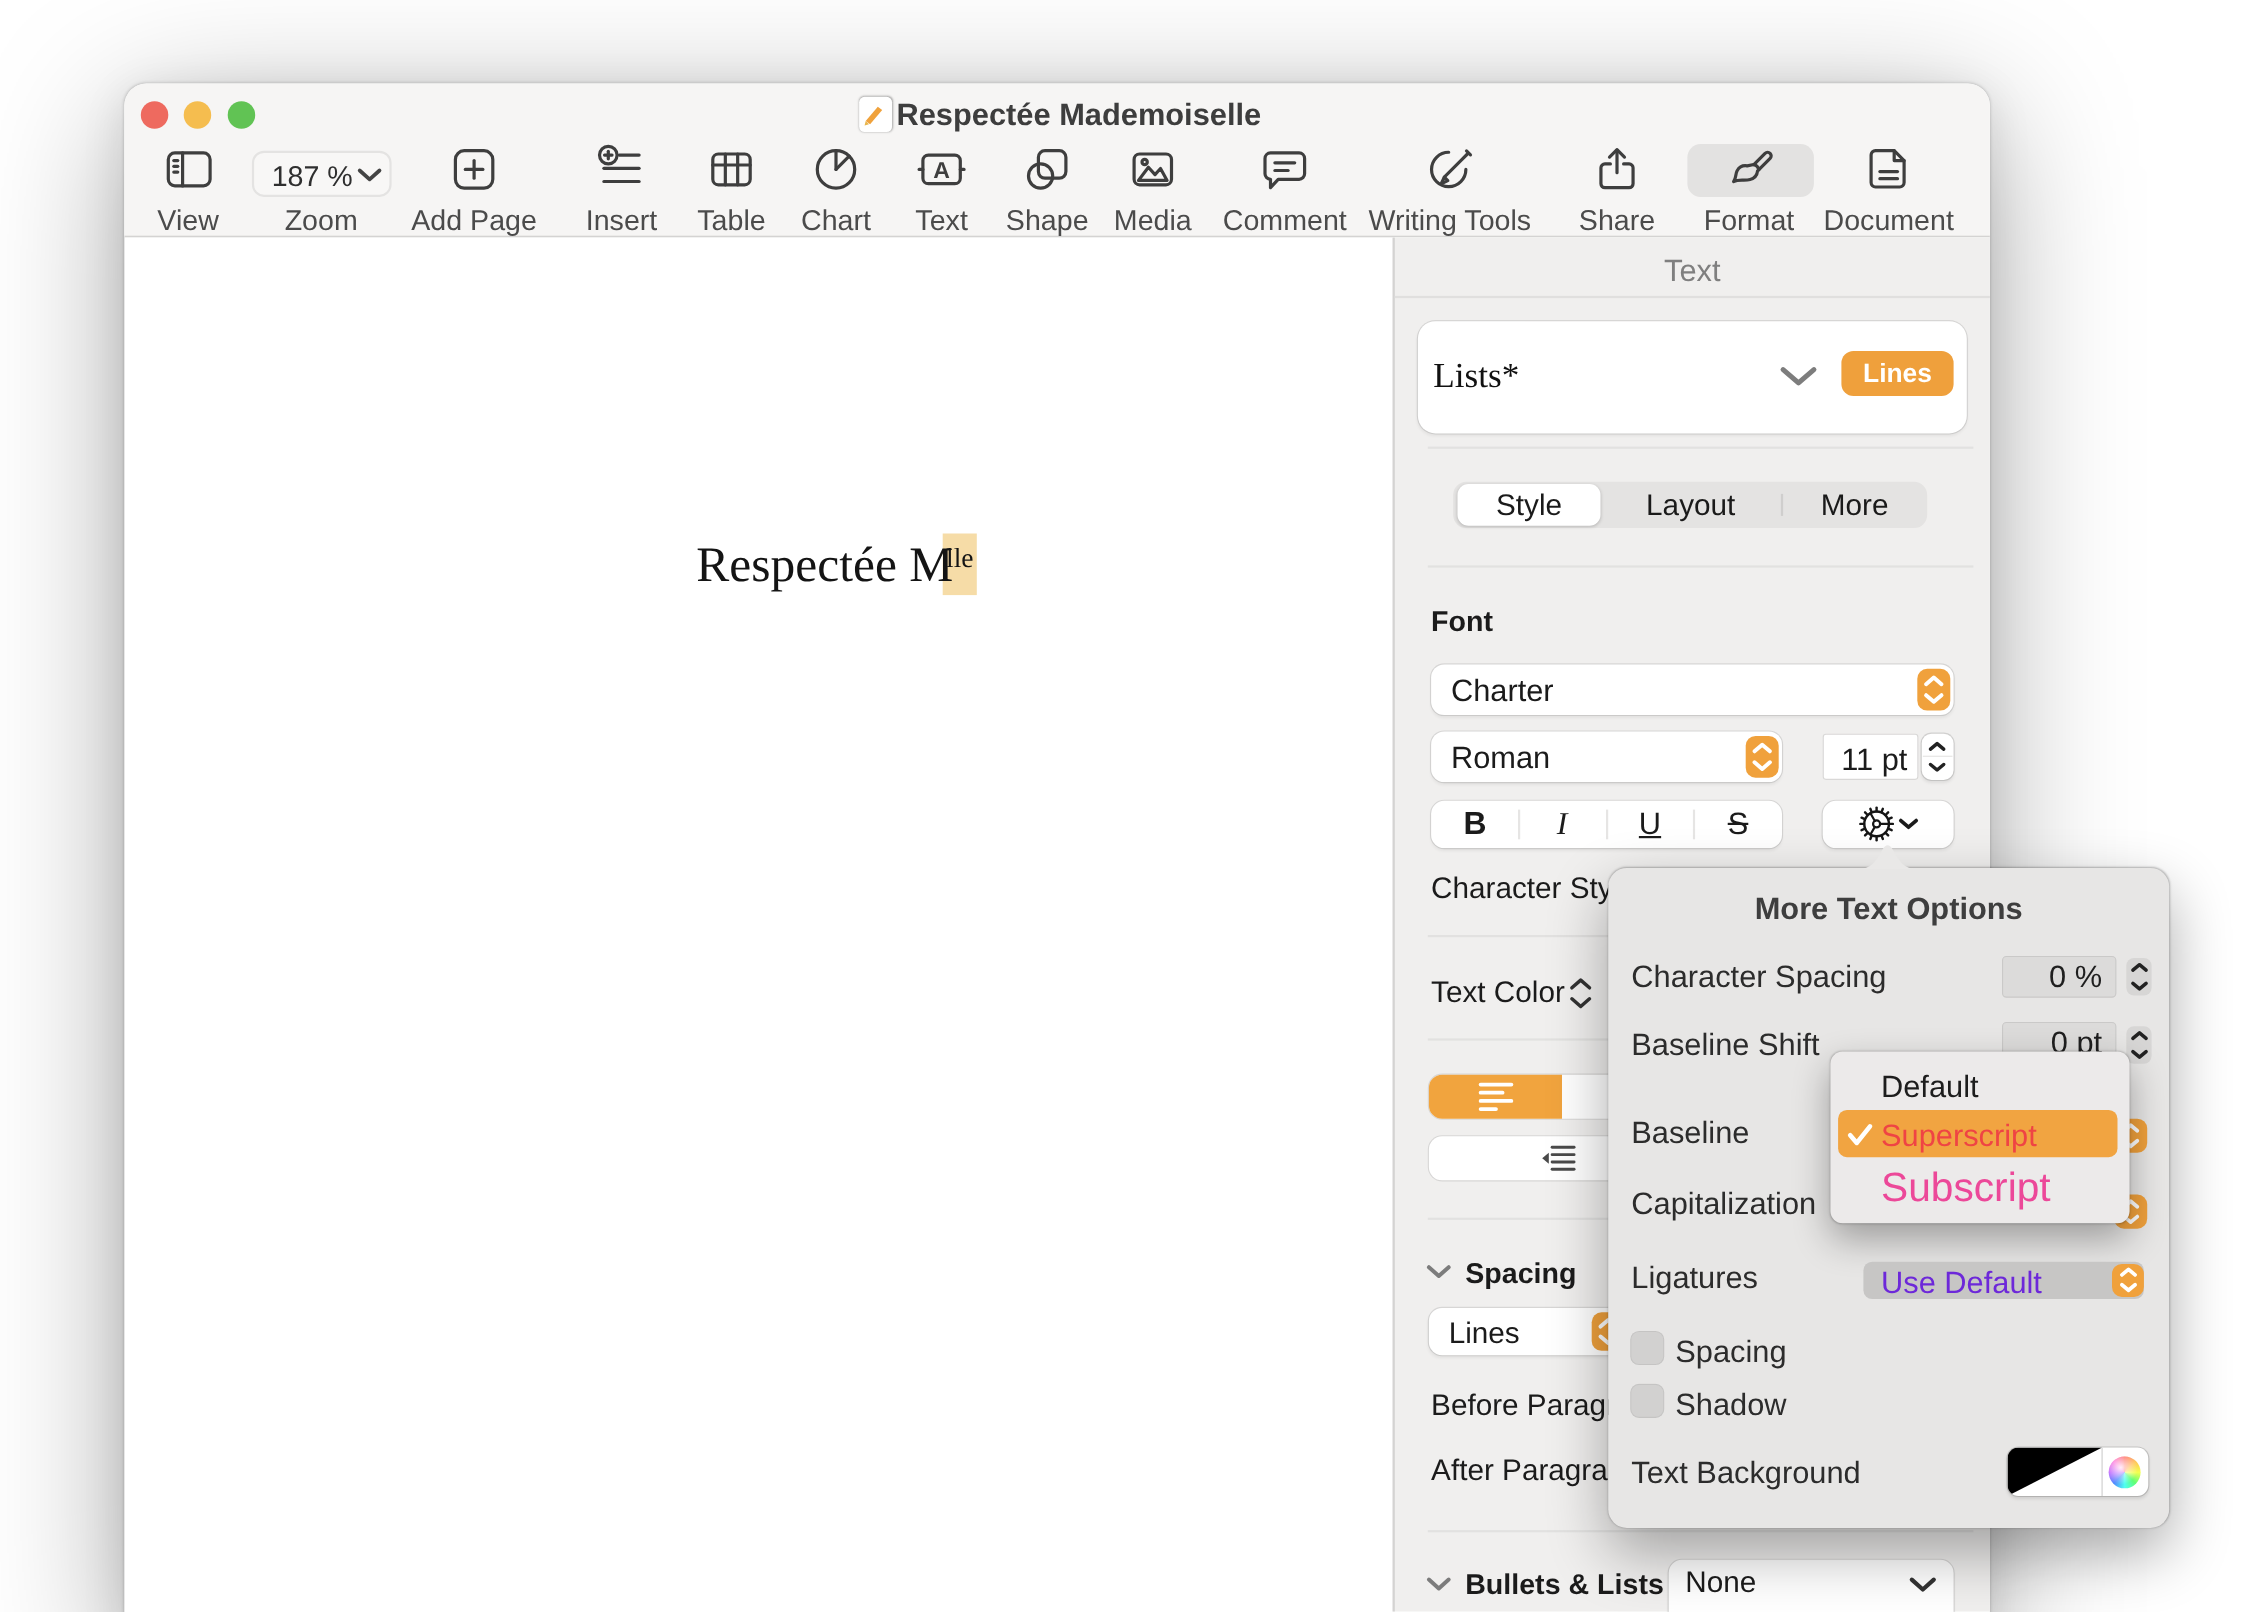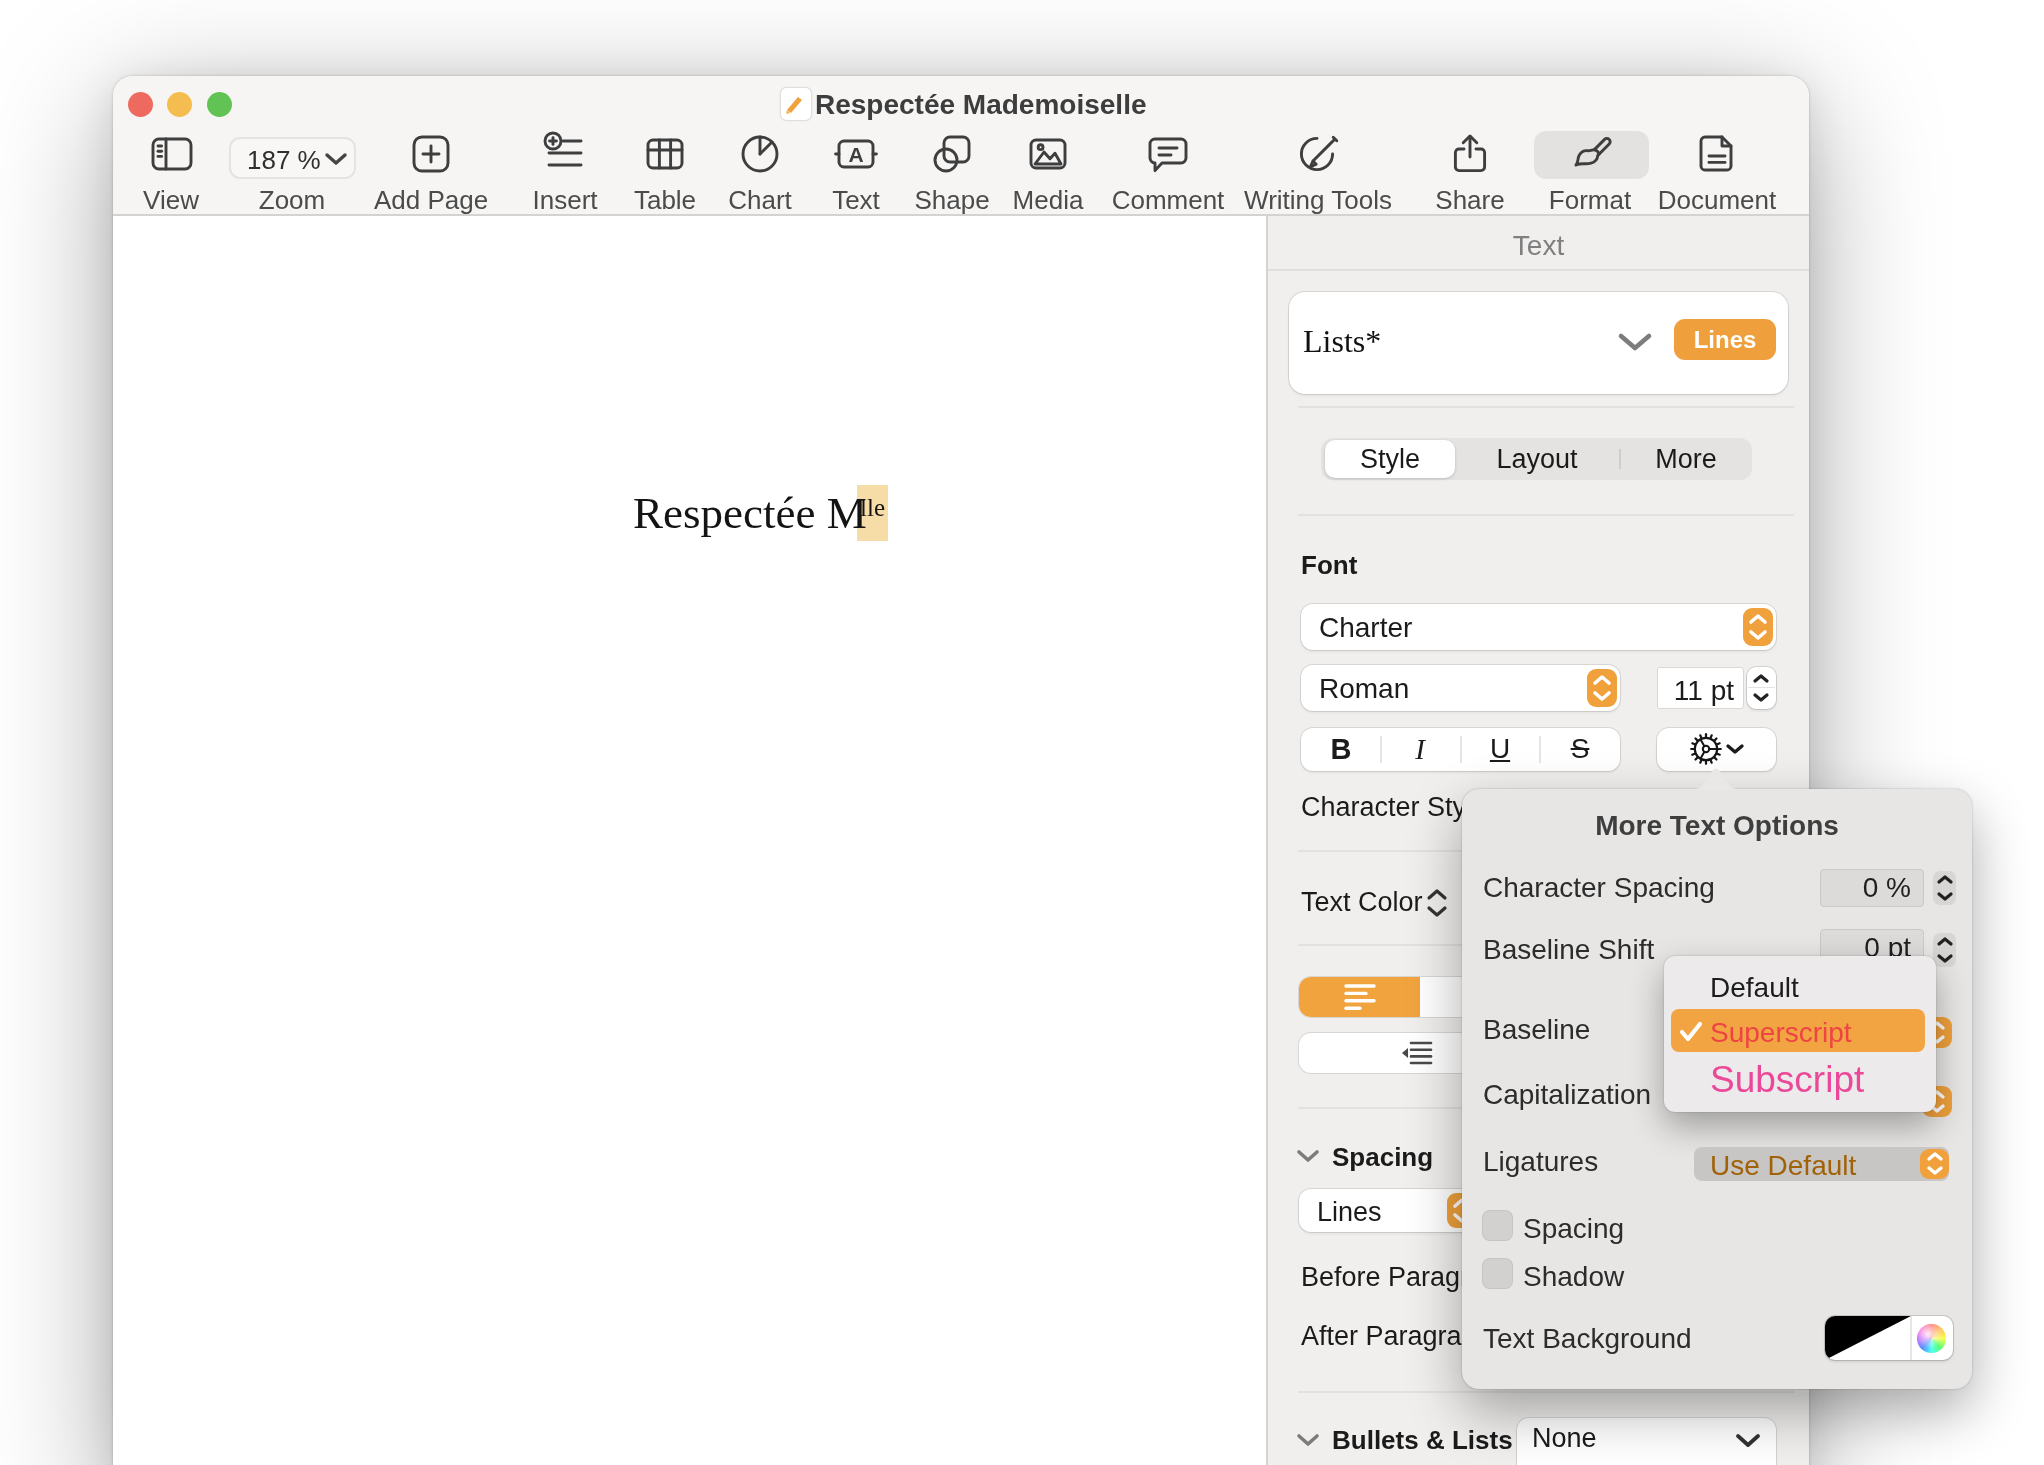--- a/index.html
+++ b/index.html
@@ -390,21 +390,21 @@
 <div class="txt" style="left:1710px;top:972px;font-size:28px;color:#1d1d1d">Default</div>
 <div class="a" style="left:1671px;top:1009px;width:254px;height:43px;border-radius:8px;background:#f1a441"></div>
 <svg class="a" width="22" height="22" style="left:1680px;top:1021px">
     <polyline points="2,11 8,18 20,3" fill="none" stroke="#fff" stroke-width="4.2" stroke-linecap="round" stroke-linejoin="round"></polyline>
   </svg>
 <div class="txt" style="left:1710px;top:1017px;font-size:28px;color:#ef4444">Superscript</div>
 <div class="txt" style="left:1710px;top:1059px;font-size:37px;color:#ec4899">Subscript</div>
 
 <div class="plabel" style="left:1483px;top:1146px">Ligatures</div>
 <div class="a" style="left:1694px;top:1147px;width:255px;height:34px;border-radius:8px;background:#c7c6c5"></div>
-<div class="txt" style="left:1710px;top:1150px;font-size:28px;color:#a16207">Use Default</div>
+<div class="txt" style="left:1710px;top:1150px;font-size:28px;color:#6d28d9">Use Default</div>
 <div class="ostep" style="left:1920px;top:1149px;height:30px;width:29px">
 <svg width="16" height="9" style="top:3px">
       <polyline points="2,7 8,2 14,7" fill="none" stroke="#fff" stroke-width="3.4" stroke-linecap="round" stroke-linejoin="round"></polyline>
     </svg>
 <svg width="16" height="9" style="top:17px">
       <polyline points="2,2 8,7 14,2" fill="none" stroke="#fff" stroke-width="3.4" stroke-linecap="round" stroke-linejoin="round"></polyline>
     </svg>
 </div>
 
 <div class="chk" style="left:1482px;top:1210px"></div>

